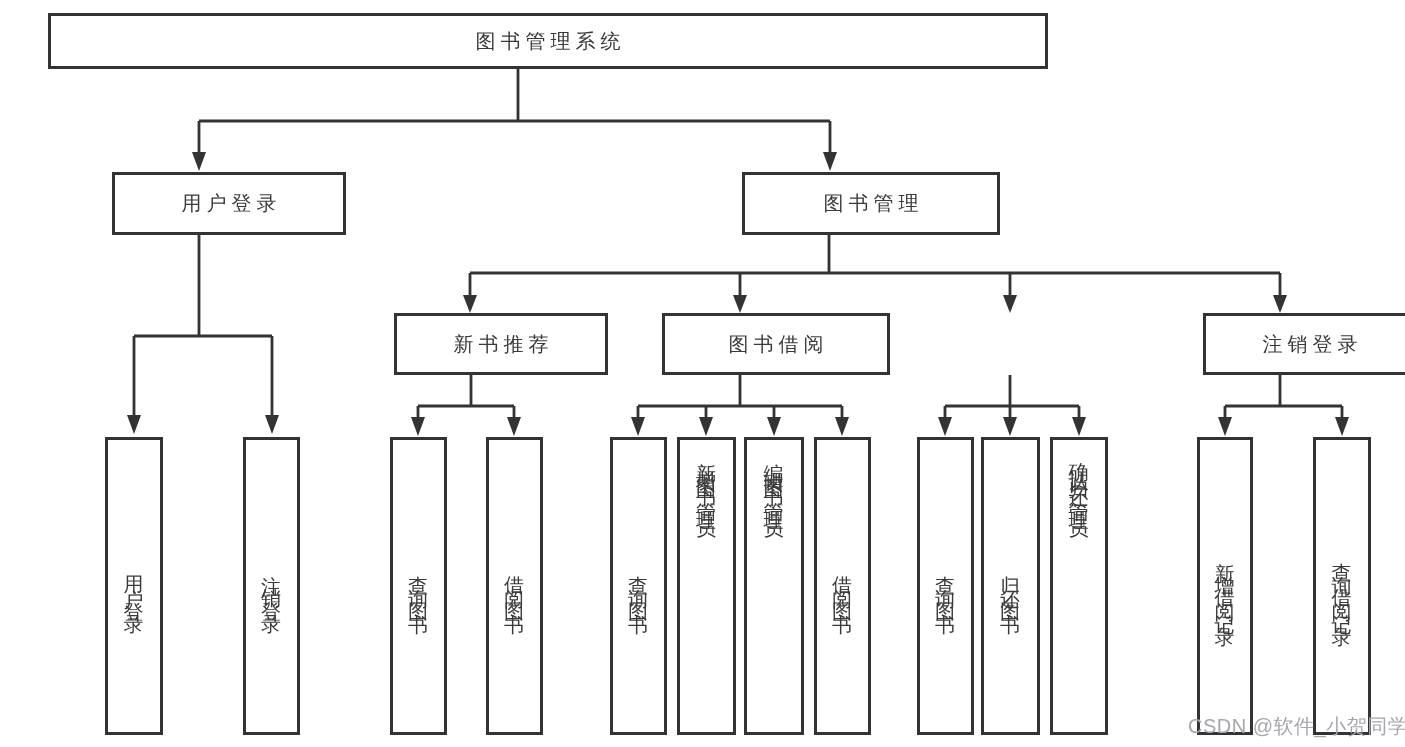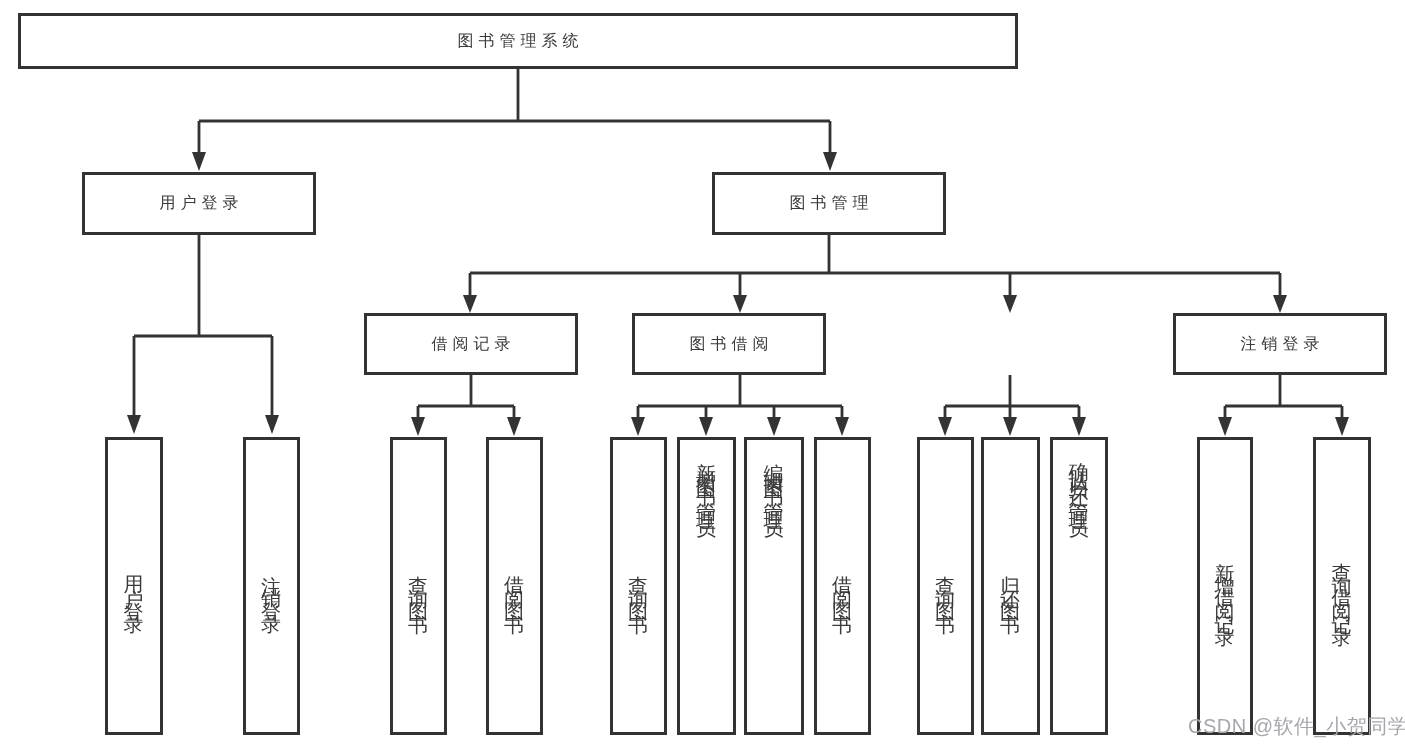--- a/index.html
+++ b/index.html
@@ -23,21 +23,21 @@
   .arrow{fill:var(--line);stroke:none;}
   .node{
     position:absolute;
     box-sizing:border-box;
     background:var(--box-background);
     border:3px solid var(--box-border);
     color:var(--text);
     display:flex;align-items:center;justify-content:center;
     z-index:2;
   }
-  .node.h{font-size:16px;letter-spacing:5px;text-indent:5px;white-space:nowrap;}
+  .node.h{font-size:20px;letter-spacing:5px;text-indent:5px;white-space:nowrap;margin-left:30px;}
   .node.v{top:437px;height:298px;width:57px;}
   .vtext{
     writing-mode:vertical-rl;
     font-size:20px;
     letter-spacing:13px;
     line-height:1;
     color:var(--text);
   }
   .node.v.long{align-items:flex-start;padding-top:7px;}
   .node.v.long .vtext{letter-spacing:8px;}
@@ -85,24 +85,24 @@
     <path class="arrow" d="M1072,417 h14 L1079,436 Z"></path>
 
     <path class="wire" d="M1280,375 V406 M1225,406 H1342 M1225,406 V418 M1342,406 V418"></path>
     <path class="arrow" d="M1218,417 h14 L1225,436 Z"></path>
     <path class="arrow" d="M1335,417 h14 L1342,436 Z"></path>
   </svg>
 
   <div class="node h" style="left:18px;top:13px;width:1000px;height:56px;">图书管理系统</div>
 
   <div class="node h" style="left:82px;top:172px;width:234px;height:63px;">用户登录</div>
-  <div class="node h" style="left:712px;top:172px;width:234px;height:63px;">图书管理</div>
+  <div class="node h" style="left:712px;top:172px;width:258px;height:63px;">图书管理</div>
 
-  <div class="node h" style="left:364px;top:313px;width:214px;height:62px;">借阅记录</div>
-  <div class="node h" style="left:632px;top:313px;width:194px;height:62px;">图书借阅</div>
+  <div class="node h" style="left:364px;top:313px;width:214px;height:62px;">新书推荐</div>
+  <div class="node h" style="left:632px;top:313px;width:228px;height:62px;">图书借阅</div>
   <div class="node h" style="left:1173px;top:313px;width:214px;height:62px;">注销登录</div>
 
   <div class="node v" style="left:105px;width:58px;">
     <span class="vtext">用户登录</span>
   </div>
   <div class="node v" style="left:243px;">
     <span class="vtext">注销登录</span>
   </div>
 
   <div class="node v" style="left:390px;">

